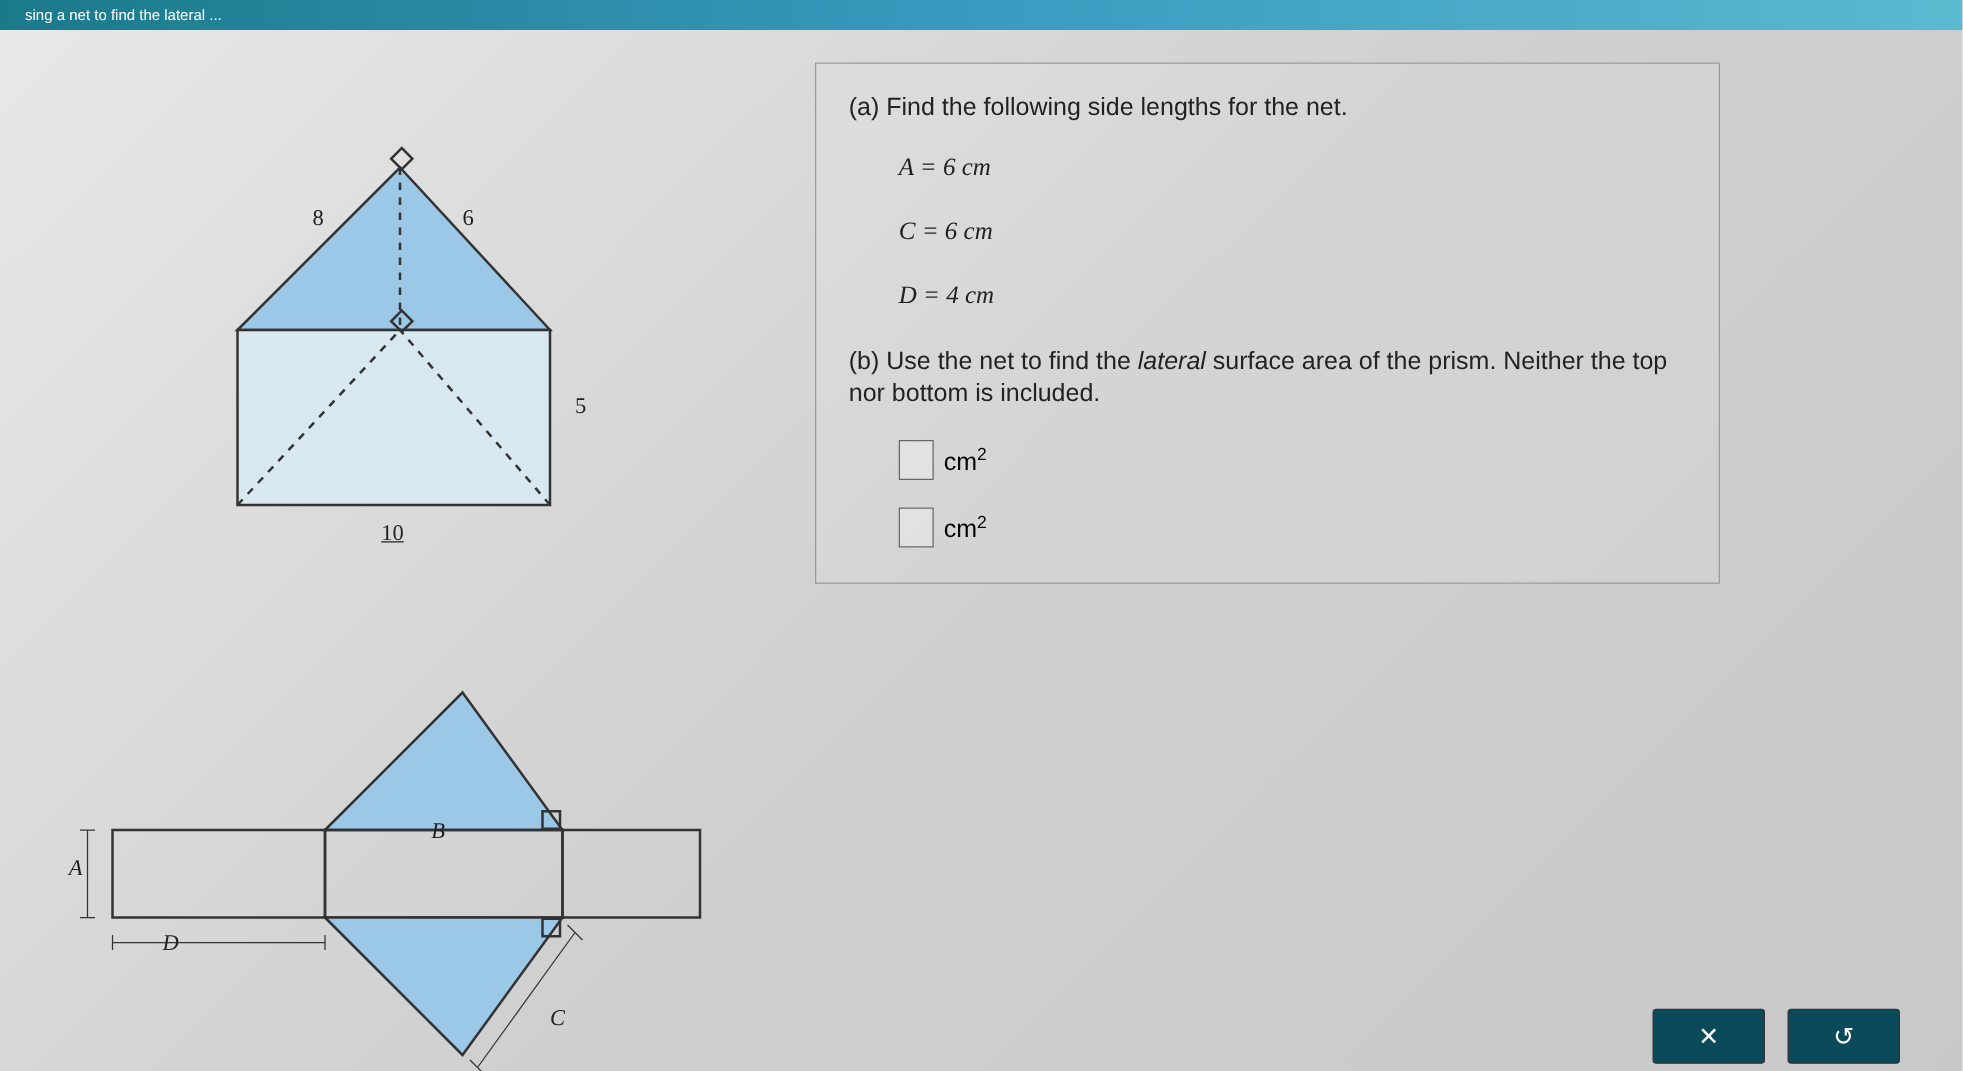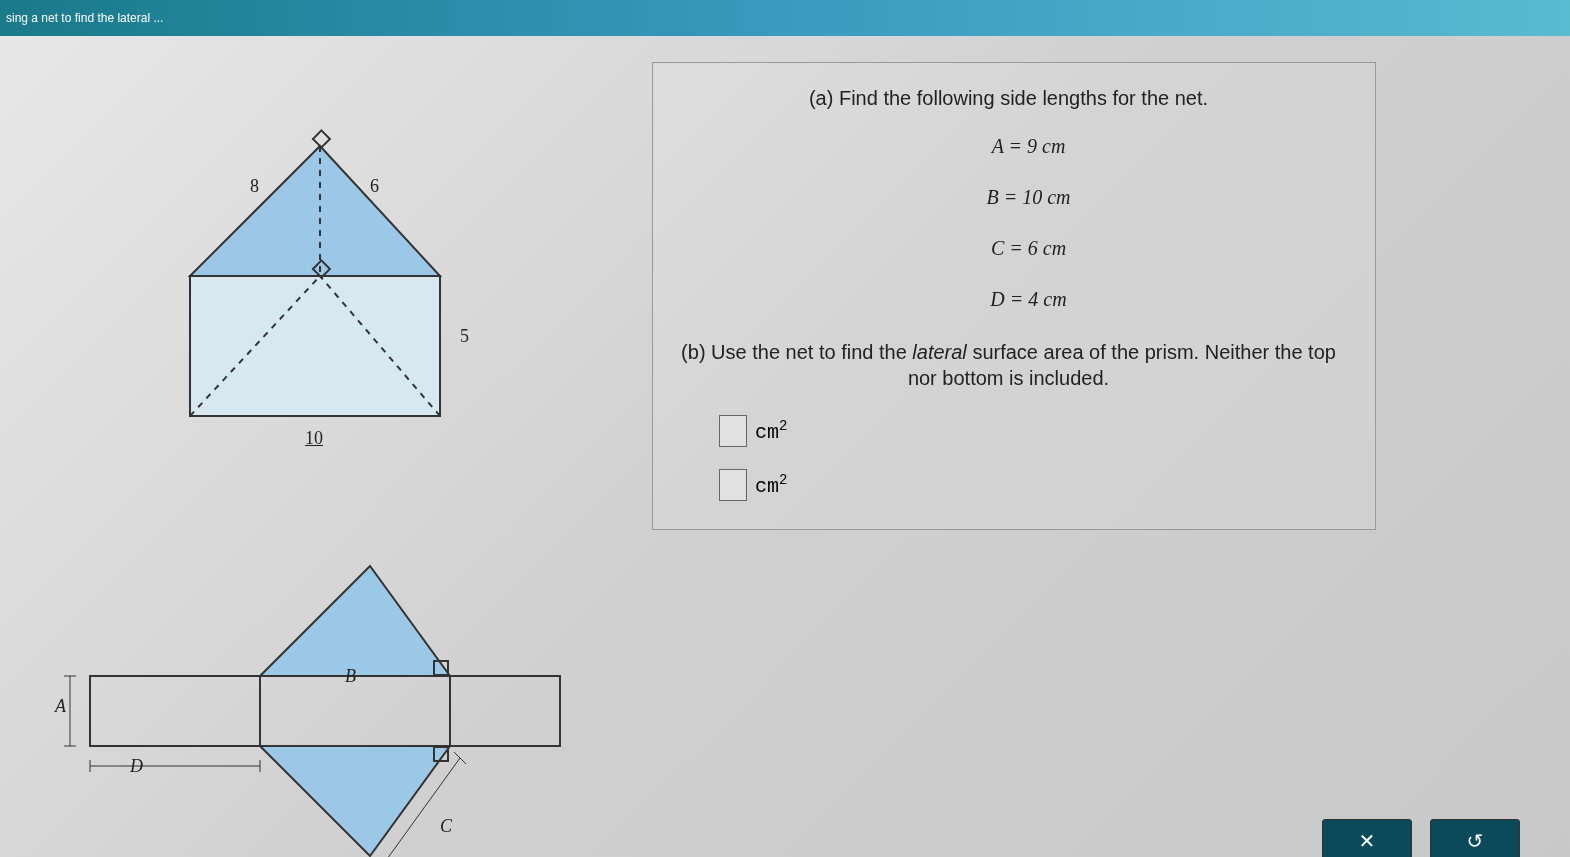--- a/index.html
+++ b/index.html
@@ -6,25 +6,25 @@
     body {
       font-family: Arial, sans-serif;
       background: linear-gradient(135deg, #e8e8e8 0%, #d0d0d0 50%, #c8c8c8 100%);
       width: 1570px;
       height: 857px;
       position: relative;
       overflow: hidden;
     }
     .top-bar {
       width: 100%;
-      height: 36px;
+      height: 24px;
       background: linear-gradient(90deg, #1a7a8a 0%, #3a9ac0 50%, #5abad0 100%);
       color: #fff;
       font-size: 12px;
-      padding-left: 6px;
+      padding-left: 20px;
       display: flex;
       align-items: center;
     }
     .main {
       display: flex;
       width: 100%;
       height: calc(100% - 20px);
       position: relative;
     }
     .left {
@@ -46,21 +46,20 @@
       position: relative;
     }
     .question-box {
       position: absolute;
       left: 12px;
       top: 26px;
       width: 724px;
       border: 1px solid #999;
       padding: 22px 37px 24px 26px;
       background: rgba(255,255,255,0.1);
-      text-align: center;
     }
     .qline {
       font-size: 20px;
       color: #222;
       margin-bottom: 24px;
       line-height: 1.3;
     }
     .eq-line {
       font-size: 20px;
       color: #222;
@@ -77,21 +76,21 @@
       gap: 8px;
     }
     .input-box {
       width: 28px;
       height: 32px;
       border: 1px solid #666;
       background: rgba(255,255,255,0.3);
     }
     .unit {
       font-size: 20px;
-      font-family: Liberation Mono, monospace;
+      font-family: Liberation Sans, sans-serif;
     }
     .sup { font-size: 14px; vertical-align: super; }
     .underline { }
     .btn-row {
       position: absolute;
       right: 50px;
       bottom: 10px;
       display: flex;
       gap: 18px;
     }
@@ -154,22 +153,21 @@
     <div class="dim-label italic" style="left:55px; top:660px;">A</div>
     <div class="dim-label italic" style="left:345px; top:630px;">B</div>
     <div class="dim-label italic" style="left:130px; top:720px;">D</div>
     <div class="dim-label italic" style="left:440px; top:780px;">C</div>
 
   </div>
 
   <div class="right">
     <div class="question-box">
       <div class="qline">(a) Find the following side lengths for the net.</div>
-      <div class="eq-line italic">A  =   9 cm</div>
-      <div class="eq-line italic">B  =   10 cm</div>
+      <div class="eq-line italic">A  =   6 cm</div>
       <div class="eq-line italic">C  =   6 cm</div>
       <div class="eq-line italic">D  =   4 cm</div>
 
       <div class="qline">
         <span>(b) Use the net to find the </span><span class="italic">lateral</span><span> </span><span class="underline">surface area</span><span> of the prism. Neither the top nor bottom is included.</span>
       </div>
       <div class="answer-area">
         <div class="input-box"></div>
         <span class="unit">
           <span>cm</span><span class="sup">2</span>

